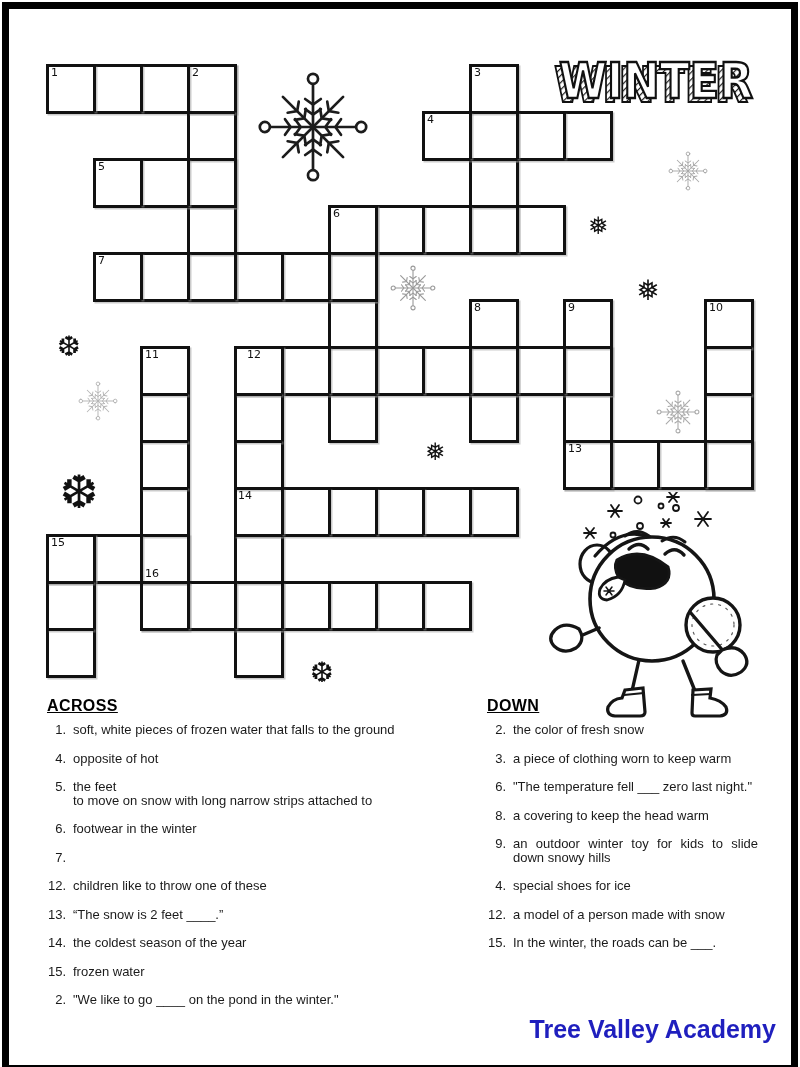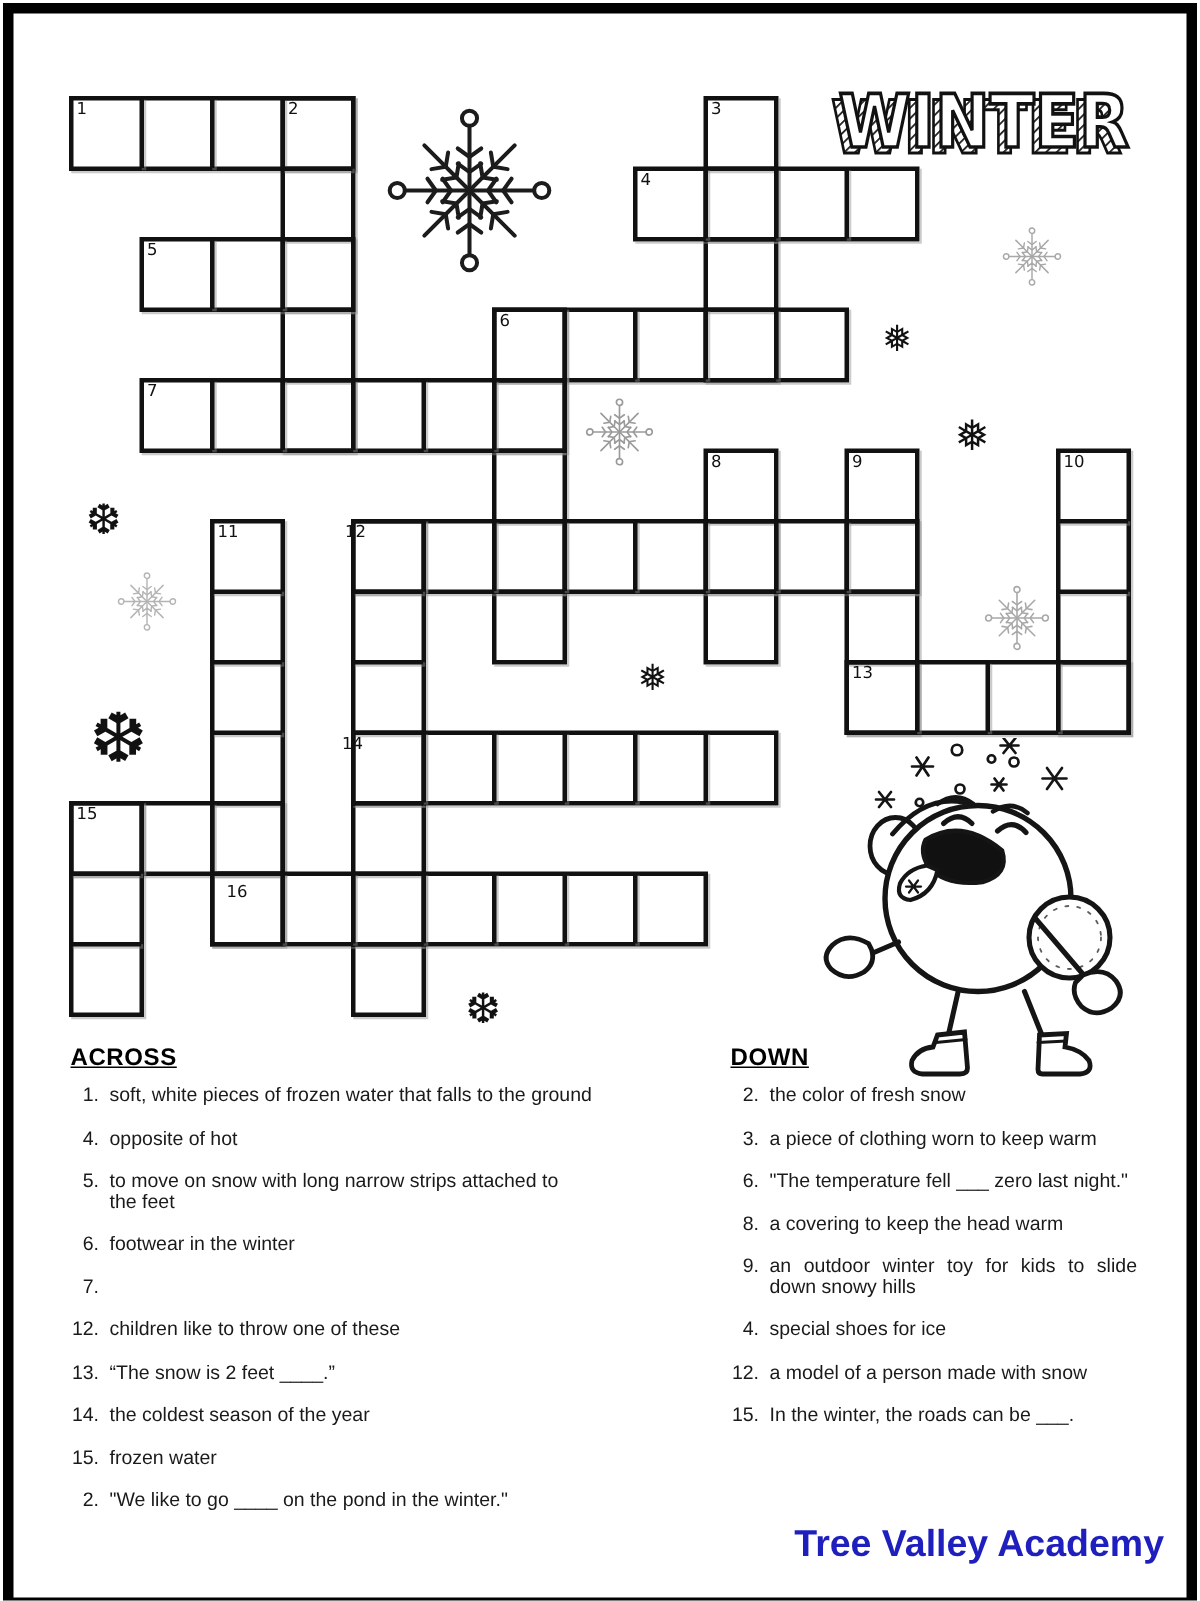--- a/index.html
+++ b/index.html
@@ -229,25 +229,25 @@
     <div class="cellnum" style="left: 192px; top: 67px; width: 20px; height: 12px;">2</div>
     <div class="cellnum" style="left: 474px; top: 67px; width: 20px; height: 12px;">3</div>
     <div class="cellnum" style="left: 427px; top: 114px; width: 20px; height: 12px;">4</div>
     <div class="cellnum" style="left: 98px; top: 161px; width: 20px; height: 12px;">5</div>
     <div class="cellnum" style="left: 333px; top: 208px; width: 20px; height: 12px;">6</div>
     <div class="cellnum" style="left: 98px; top: 255px; width: 20px; height: 12px;">7</div>
     <div class="cellnum" style="left: 474px; top: 302px; width: 20px; height: 12px;">8</div>
     <div class="cellnum" style="left: 568px; top: 302px; width: 20px; height: 12px;">9</div>
     <div class="cellnum" style="left: 709px; top: 302px; width: 20px; height: 12px;">10</div>
     <div class="cellnum" style="left: 145px; top: 349px; width: 20px; height: 12px;">11</div>
-    <div class="cellnum" style="left: 230px; top: 349px; width: 20px; height: 12px;">12</div>
+    <div class="cellnum" style="left: 247px; top: 349px; width: 20px; height: 12px;">12</div>
     <div class="cellnum" style="left: 568px; top: 443px; width: 20px; height: 12px;">13</div>
-    <div class="cellnum" style="left: 228px; top: 490px; width: 20px; height: 12px;">14</div>
+    <div class="cellnum" style="left: 238px; top: 490px; width: 20px; height: 12px;">14</div>
     <div class="cellnum" style="left: 51px; top: 537px; width: 20px; height: 12px;">15</div>
-    <div class="cellnum" style="left: 145px; top: 589px; width: 20px; height: 12px; text-align: right;">16</div>
+    <div class="cellnum" style="left: 145px; top: 568px; width: 20px; height: 12px;">16</div>
   </div>
 
 <svg id="title-svg" viewBox="0 0 212 56">
   <defs>
     <pattern id="hatch" width="5" height="5" patternUnits="userSpaceOnUse" patternTransform="rotate(45)">
       <rect width="5" height="5" fill="#ffffff"></rect>
       <line x1="0" y1="0" x2="0" y2="5" stroke="#222" stroke-width="2.4"></line>
     </pattern>
   </defs>
   <text x="6" y="50" textLength="194" lengthAdjust="spacingAndGlyphs" font-family="DejaVu Sans, sans-serif" font-weight="bold" font-size="49" fill="url(#hatch)" stroke="#111" stroke-width="2">WINTER</text>
@@ -316,22 +316,22 @@
       </div>
       <div class="clue">
         <span class="clue-num">4.</span>
         <div class="clue-text">
           <div class="clue-line">opposite of hot</div>
         </div>
       </div>
       <div class="clue">
         <span class="clue-num">5.</span>
         <div class="clue-text">
+          <div class="clue-line">the feet</div>
           <div class="clue-line">to move on snow with long narrow strips attached to</div>
-          <div class="clue-line">the feet</div>
         </div>
       </div>
       <div class="clue">
         <span class="clue-num">6.</span>
         <div class="clue-text">
           <div class="clue-line">footwear in the winter</div>
         </div>
       </div>
       <div class="clue">
         <span class="clue-num">7.</span>

